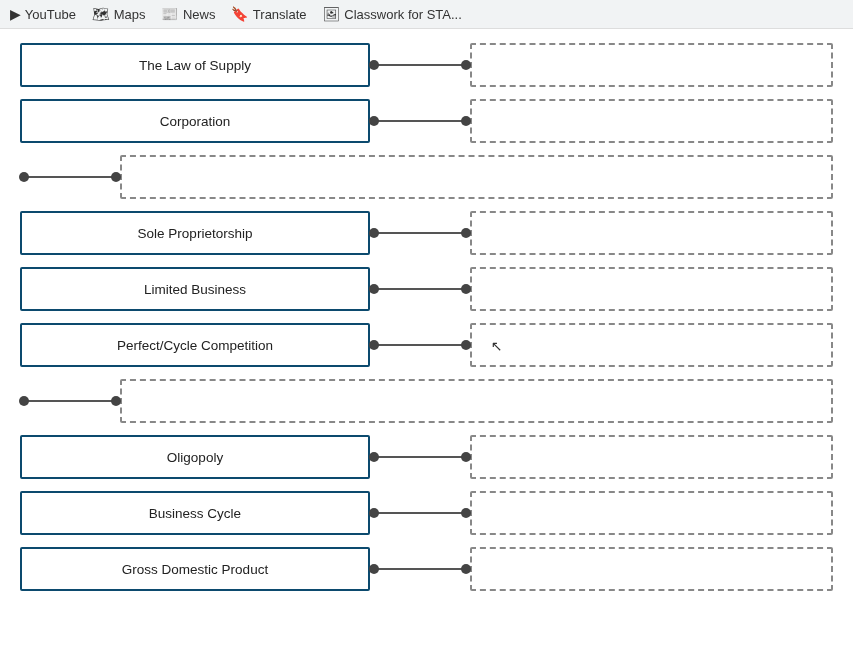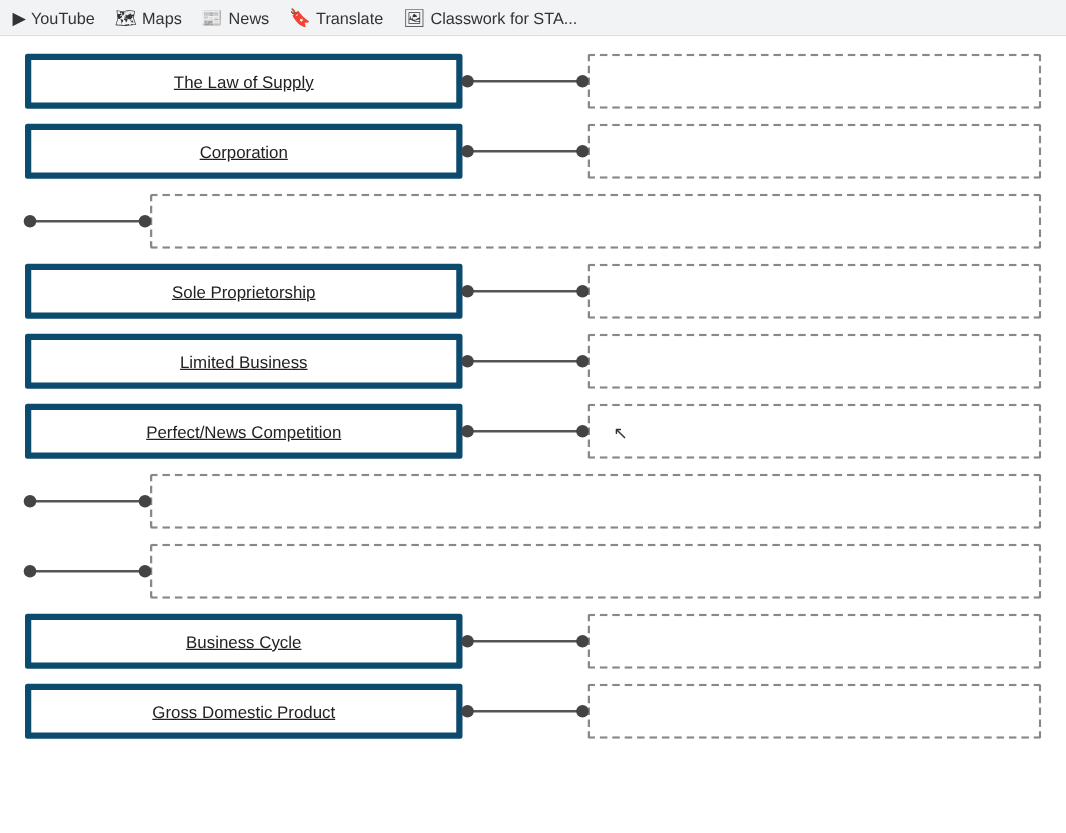--- a/index.html
+++ b/index.html
@@ -51,30 +51,29 @@
     .matching-row {
       display: flex;
       align-items: center;
       height: 52px;
     }
 
     
     .term-box {
       width: 350px;
       height: 44px;
-      border: 5px solid #0c4a6e;
+      border: 2px solid #0c4a6e;
       background: #fff;
       display: flex;
       align-items: center;
       justify-content: center;
       font-size: 13.5px;
       color: #222;
       border-radius: 2px;
       flex-shrink: 0;
-      text-decoration: underline;
     }
 
     
     .connector {
       display: flex;
       align-items: center;
       width: 100px;
       flex-shrink: 0;
       position: relative;
     }
@@ -209,21 +208,21 @@
         <div class="connector-line">
           <div class="connector-dot-left"></div>
           <div class="connector-dot-right"></div>
         </div>
       </div>
       <div class="definition-box"></div>
     </div>
 
     <div class="matching-row">
       <div class="term-box">
-        <span>Perfect/News Competition</span>
+        <span>Perfect/Cycle Competition</span>
       </div>
       <div class="connector">
         <div class="connector-line">
           <div class="connector-dot-left"></div>
           <div class="connector-dot-right"></div>
         </div>
       </div>
       <div class="definition-box">
 
         <span style="font-size:14px; color:#333; margin-left:-310px; margin-top:2px;">↖</span>
@@ -234,20 +233,23 @@
       <div class="connector">
         <div class="connector-line">
           <div class="connector-dot-left"></div>
           <div class="connector-dot-right"></div>
         </div>
       </div>
       <div class="definition-box"></div>
     </div>
 
     <div class="matching-row">
+      <div class="term-box">
+        <span>Oligopoly</span>
+      </div>
       <div class="connector">
         <div class="connector-line">
           <div class="connector-dot-left"></div>
           <div class="connector-dot-right"></div>
         </div>
       </div>
       <div class="definition-box"></div>
     </div>
 
     <div class="matching-row">

